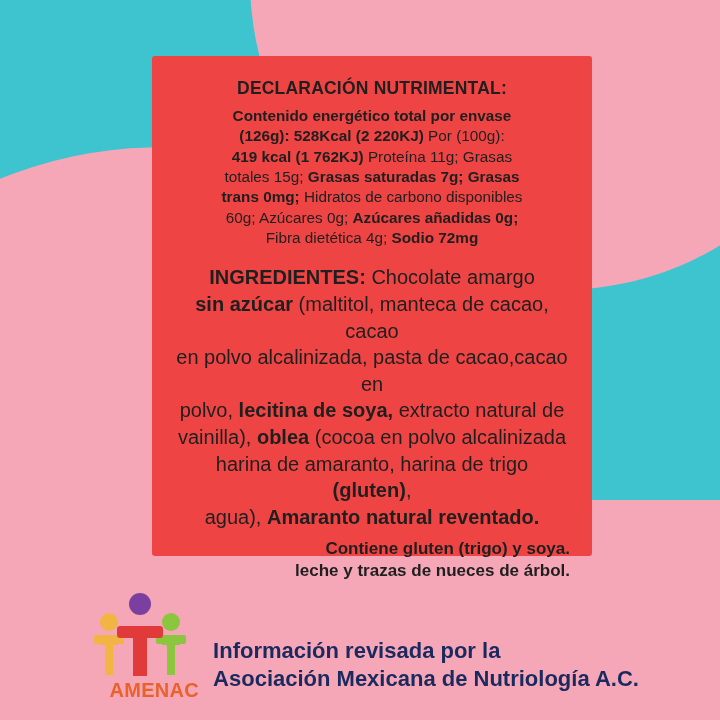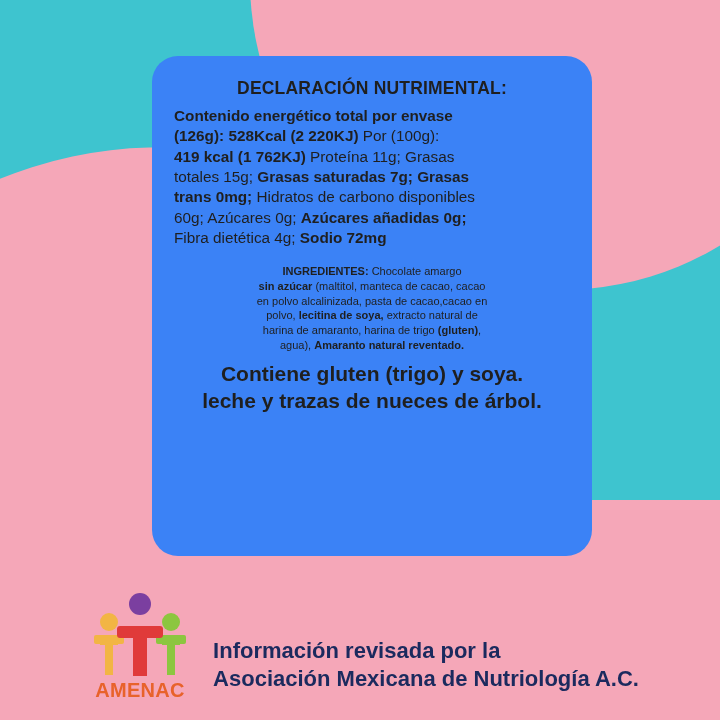--- a/index.html
+++ b/index.html
@@ -53,56 +53,56 @@
     height: 260px;
     background: #f5a7b8;
   }
 
   .card {
     position: absolute;
     left: 152px;
     top: 56px;
     width: 440px;
     height: 500px;
-    background: #3b82f6;
-    border-radius: 26px;
+    background: #ef4444;
+    border-radius: 3px;
     box-sizing: border-box;
     padding: 18px 22px 10px 22px;
     color: #2a2a2a;
   }
 
   .nutri-title {
     text-align: center;
     font-weight: bold;
     font-size: 17.5px;
     letter-spacing: .2px;
     margin: 4px 0 7px 0;
     color: #1f1f1f;
   }
 
   .para {
     font-size: 15.3px;
     line-height: 1.33;
-    text-align: left;
+    text-align: center;
     color: #1f1f1f;
   }
   .b { font-weight: bold; }
 
   .ing {
     margin-top: 16px;
-    font-size: 11px;
+    font-size: 20px;
     line-height: 1.33;
     text-align: center;
     color: #1f1f1f;
   }
 
   .bigline {
-    font-size: 21px;
-    font-weight: bold;
-    text-align: center;
+    font-size: 17px;
+    font-weight: bold;
+    text-align: right;
     line-height: 1.3;
     margin-top: 8px;
     color: #1f1f1f;
   }
 
   
   .footer {
     position: absolute;
     left: 0;
     bottom: 16px;
@@ -116,21 +116,21 @@
     position: relative;
     width: 118px;
     height: 112px;
     flex: none;
   }
   .brandname {
     position: absolute;
     left: 0;
     bottom: 2px;
     width: 118px;
-    text-align: center;
+    text-align: right;
     font-weight: bold;
     font-size: 20px;
     color: #e8622a;
     letter-spacing: .3px;
   }
   .footer-text {
     padding-bottom: 10px;
     font-weight: bold;
     font-size: 22px;
     line-height: 1.3;
@@ -158,20 +158,21 @@
         <div><span class="b">trans 0mg;</span><span> Hidratos de carbono disponibles</span></div>
         <div><span>60g; Azúcares 0g; </span><span class="b">Azúcares añadidas 0g;</span></div>
         <div><span>Fibra dietética 4g; </span><span class="b">Sodio 72mg</span></div>
       </div>
 
     <div class="ing" id="ingBlock">
         <div><span class="b">INGREDIENTES:</span><span> Chocolate amargo</span></div>
         <div><span class="b">sin azúcar</span><span> (maltitol, manteca de cacao, cacao</span></div>
         <div><span>en polvo alcalinizada, pasta de cacao,cacao en</span></div>
         <div><span>polvo, </span><span class="b">lecitina de soya,</span><span> extracto natural de</span></div>
+        <div><span>vainilla), </span><span class="b">oblea</span><span> (cocoa en polvo alcalinizada</span></div>
         <div><span>harina de amaranto, harina de trigo </span><span class="b">(gluten)</span><span>,</span></div>
         <div><span>agua), </span><span class="b">Amaranto natural reventado.</span></div>
       </div>
 
     <div class="bigline" id="warnBlock">
         <div>Contiene gluten (trigo) y soya.</div>
         <div>leche y trazas de nueces de árbol.</div>
       </div>
   </div>
 

